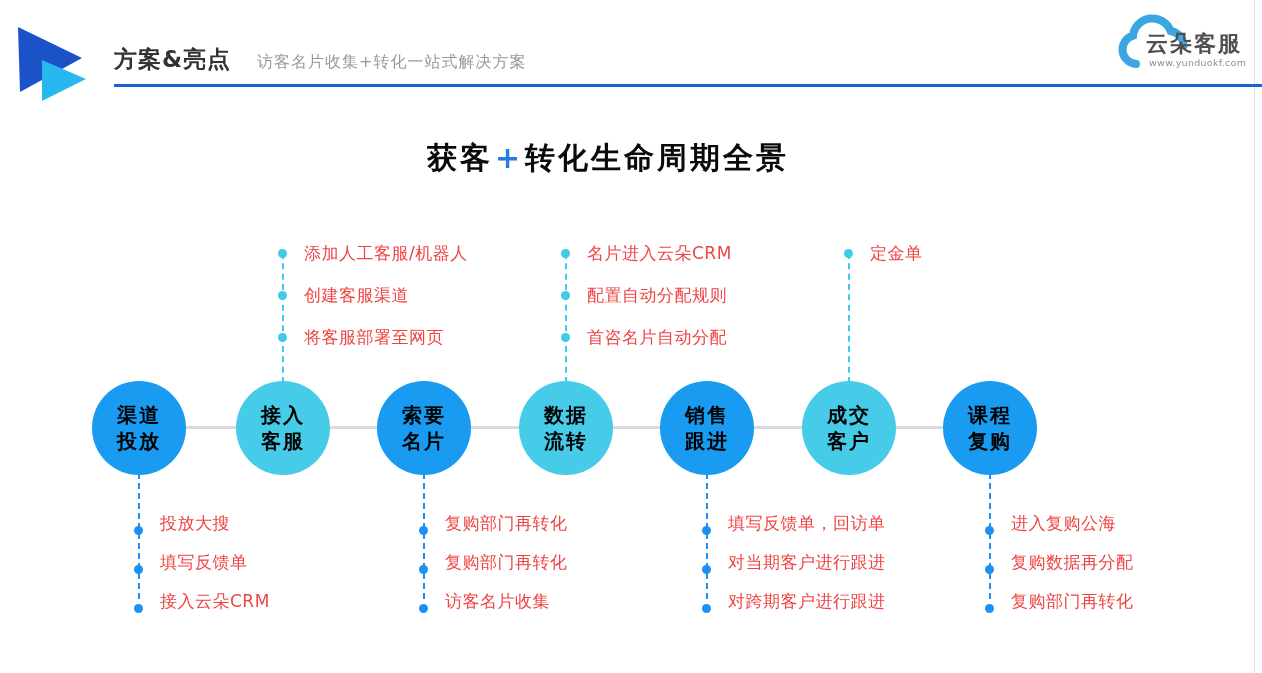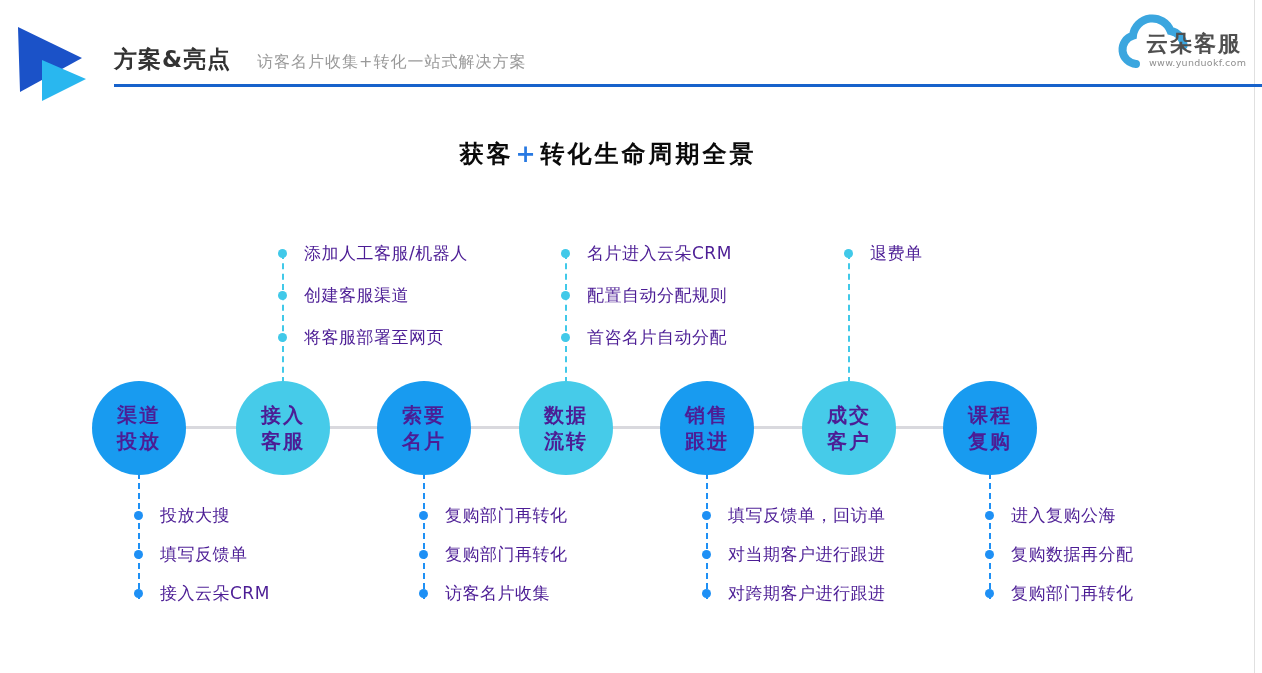--- a/index.html
+++ b/index.html
@@ -12,50 +12,50 @@
   .header-text{position:absolute;left:114px;top:44px;display:flex;align-items:baseline;white-space:nowrap;}
   .h-title{font-size:23px;font-weight:bold;color:#333;letter-spacing:1px;}
   .h-sub{font-size:16px;color:#999;margin-left:26px;letter-spacing:1px;}
   .header-rule{position:absolute;left:114px;top:84px;right:0;height:3px;background:#1762cb;}
   .cloud-svg{position:absolute;left:1114px;top:11px;}
   .logo-name{position:absolute;left:1146px;top:29px;font-size:22px;font-weight:bold;color:#4f4f4f;letter-spacing:2px;white-space:nowrap;}
   .logo-url{position:absolute;left:1149px;top:57px;font-size:9.5px;color:#8f8f8f;letter-spacing:0.3px;white-space:nowrap;}
 
   
   .main-title{position:absolute;left:0;top:138px;width:1216px;margin:0;text-align:center;
-    font-family:"DejaVu Serif","Liberation Serif",serif;font-size:24px;font-weight:bold;color:#0a0a0a;letter-spacing:3px;}
+    font-family:"DejaVu Serif","Liberation Serif",serif;font-size:30px;font-weight:bold;color:#0a0a0a;letter-spacing:3px;}
   .main-title .plus{color:#2879e2;padding:0 2px;}
 
   
   .hline{position:absolute;left:139px;top:426px;width:851px;height:3px;background:#d9d9de;z-index:1;}
   .stage{position:absolute;top:381px;width:94px;height:94px;border-radius:50%;z-index:3;
     display:flex;flex-direction:column;align-items:center;justify-content:center;
-    color:#4c1d95;font-weight:bold;font-size:20px;line-height:26px;letter-spacing:2px;}
+    color:#000000;font-weight:bold;font-size:20px;line-height:26px;letter-spacing:2px;}
   .stage.dark{background:#189bf0;}
   .stage.light{background:#46cbe9;}
   .s0{left:92px}.s1{left:236px}.s2{left:377px}.s3{left:519px}.s4{left:660px}.s5{left:802px}.s6{left:943px}
 
   .vline{position:absolute;width:0;z-index:2;}
   .vline.vtop{border-left:2px dashed #41c9e9;top:253px;height:130px;}
   .vline.vbottom{border-left:2px dashed #1e90f5;top:473px;height:126px;}
   .vt1{left:282px}.vt3{left:565px}.vt5{left:848px}
   .vb0{left:138px}.vb2{left:423px}.vb4{left:706px}.vb6{left:989px}
 
   .group{position:absolute;z-index:4;}
   .group .row{display:flex;align-items:center;}
   .group.top{top:232px;}
   .group.top .row{height:42px;}
   .group.bottom{top:496px;}
-  .group.bottom .row{height:39px;}
+  .group.bottom .row{height:39px;align-items:flex-end;}
   .gt1{left:278px}.gt3{left:561px}.gt5{left:844px}
   .gb0{left:134px}.gb2{left:419px}.gb4{left:702px}.gb6{left:985px}
   .dot{width:9px;height:9px;border-radius:50%;flex:0 0 9px;}
   .group.top .dot{background:#41c9e9;}
   .group.bottom .dot{background:#1e90f5;}
-  .label{margin-left:17px;font-size:17px;color:#4c1d95;white-space:nowrap;letter-spacing:0.5px;}
+  .label{margin-left:17px;font-size:17px;color:#ef4444;white-space:nowrap;letter-spacing:0.5px;}
 </style>
 </head>
 <body>
 
 <div class="canvas">
   <div class="right-edge"></div>
 
   <svg class="tri-logo" width="85" height="90" viewBox="0 0 85 90">
     <polygon points="2,3 66,34 4,68" fill="#1b52c8"></polygon>
     <polygon points="26,36 70,55 26,77" fill="#29b7ef"></polygon>
@@ -137,21 +137,21 @@
         <span class="label">配置自动分配规则</span>
       </div>
     <div class="row">
         <span class="dot"></span>
         <span class="label">首咨名片自动分配</span>
       </div>
   </div>
   <div class="group top gt5">
     <div class="row">
         <span class="dot"></span>
-        <span class="label">退费单</span>
+        <span class="label">定金单</span>
       </div>
   </div>
 
   <div class="group bottom gb0">
     <div class="row">
         <span class="dot"></span>
         <span class="label">投放大搜</span>
       </div>
     <div class="row">
         <span class="dot"></span>

